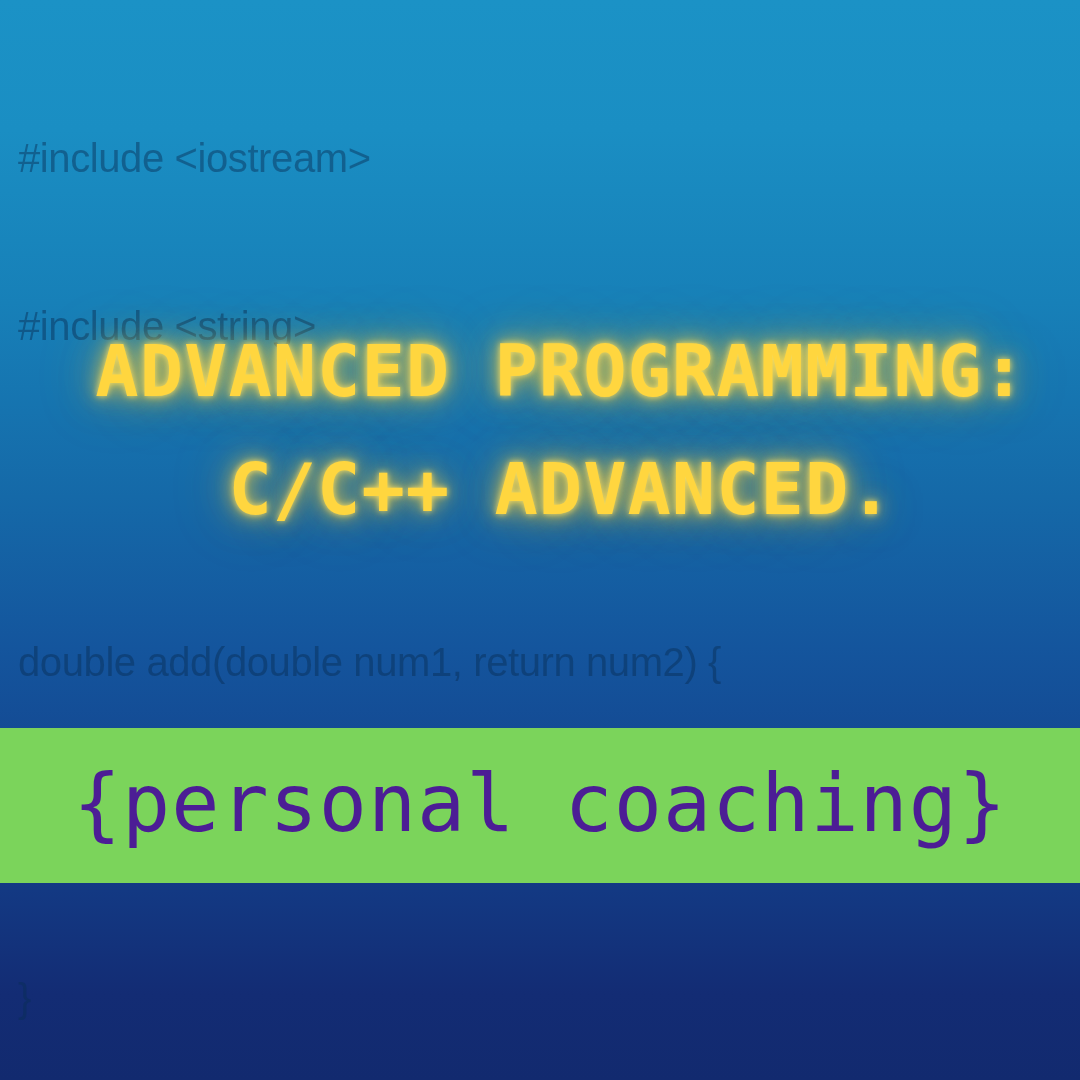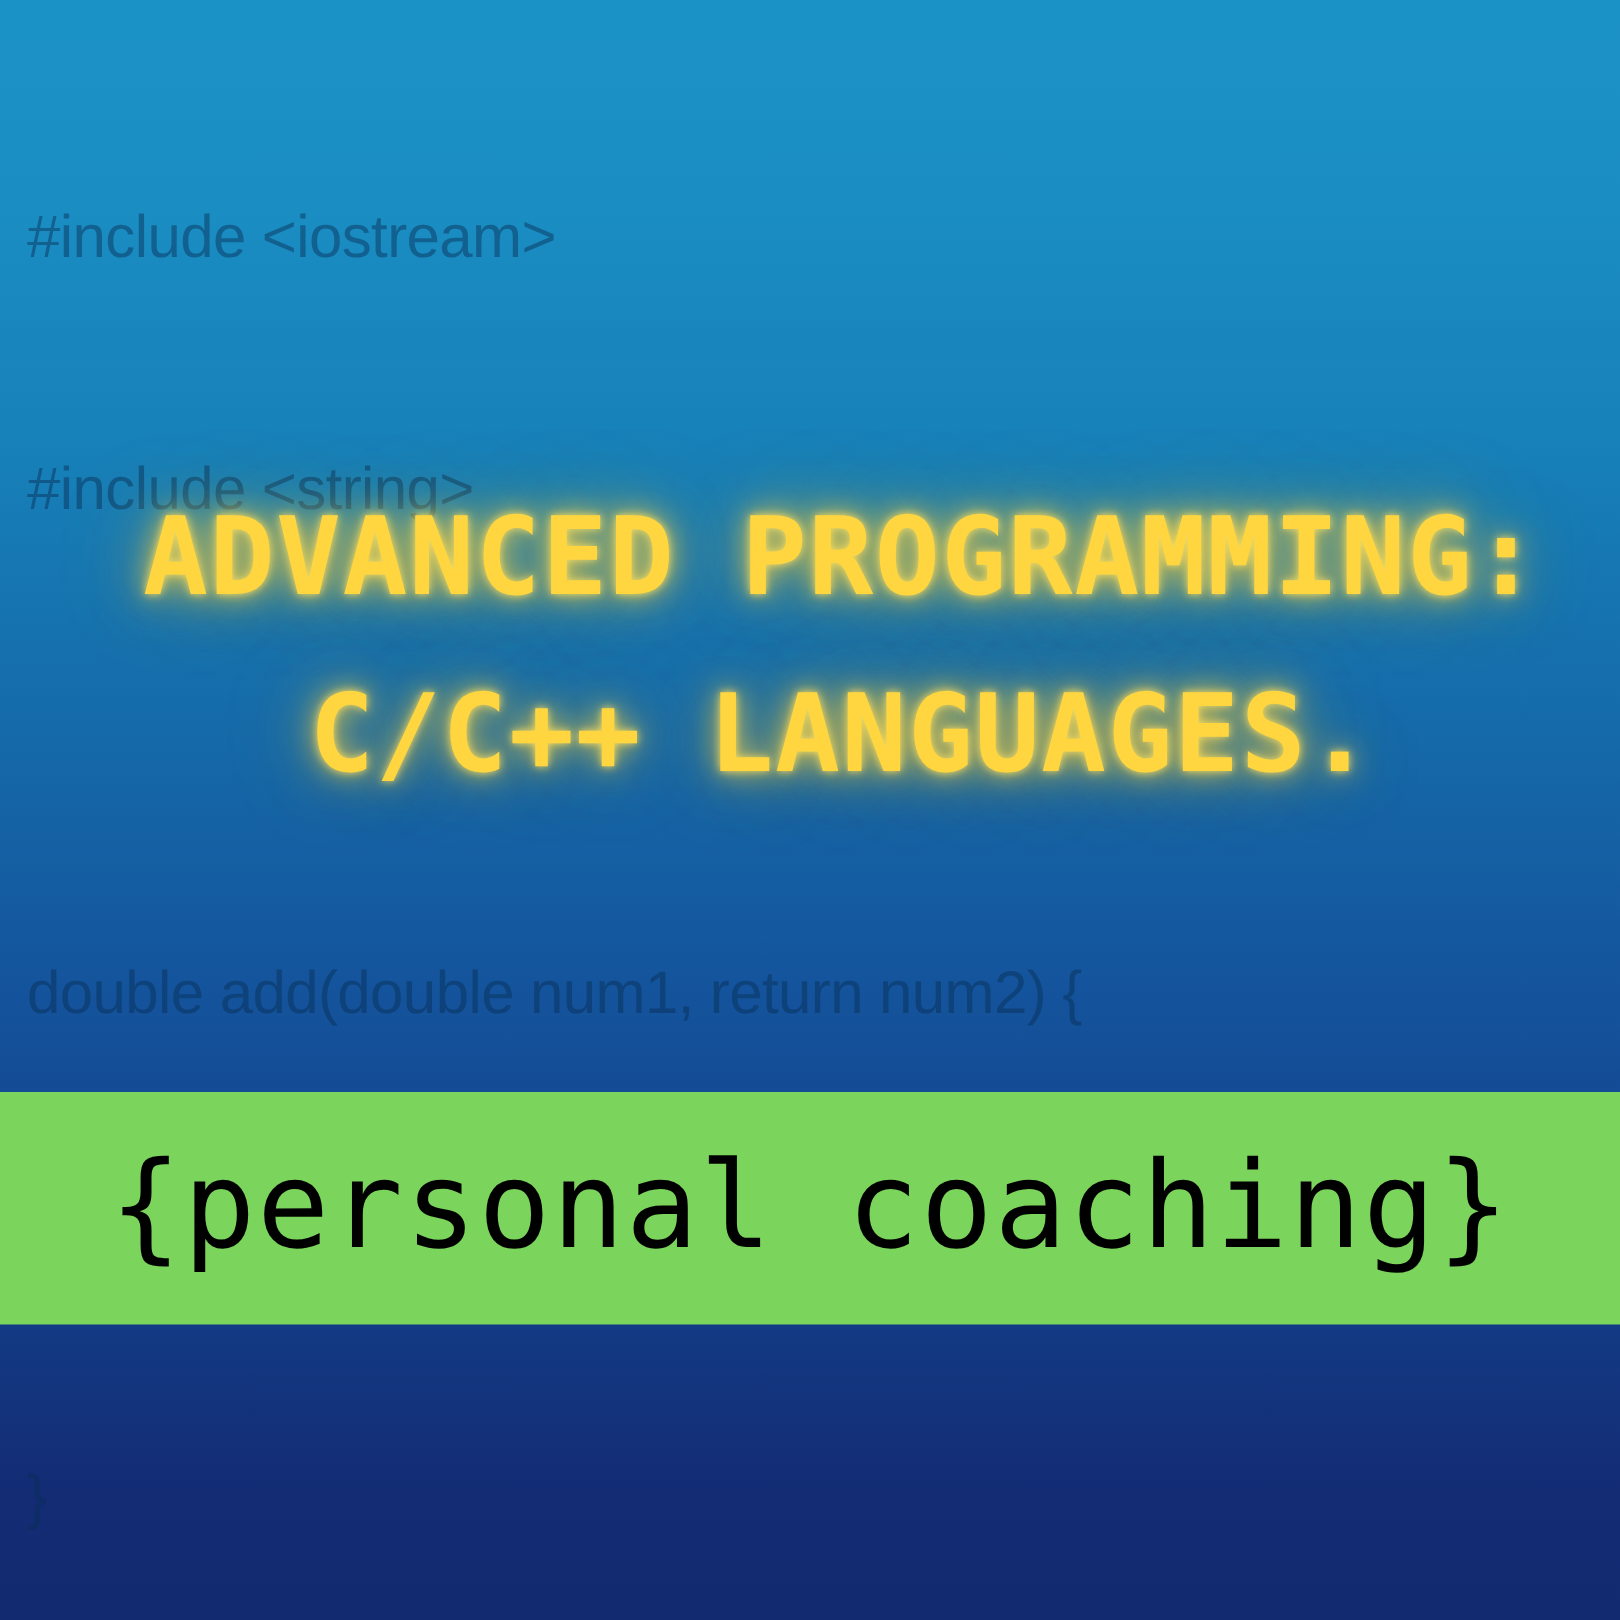--- a/index.html
+++ b/index.html
@@ -88,21 +88,21 @@
     background: #7bd45b;
     display: flex;
     align-items: center;
     justify-content: center;
   }
   #banner-text {
     font-family: "DejaVu Sans Mono", monospace;
     font-size: 80px;
     font-weight: 400;
     letter-spacing: 1px;
-    color: #000000;
+    color: #4c1d95;
     white-space: pre;
     line-height: 1;
     transform: translateY(-2px);
   }
 </style>
 </head>
 <body>
 
 <div id="poster">
 
@@ -123,20 +123,20 @@
     
     
     
     
     
     
   </div>
 
   <div id="headline">
     <span class="hl-line">ADVANCED PROGRAMMING:</span>
-    <span class="hl-line">C/C++ LANGUAGES.</span>
+    <span class="hl-line">C/C++ ADVANCED.</span>
   </div>
 
   <div id="banner">
     <span id="banner-text">{personal coaching}</span>
   </div>
 
 </div>
 
 </body></html>

